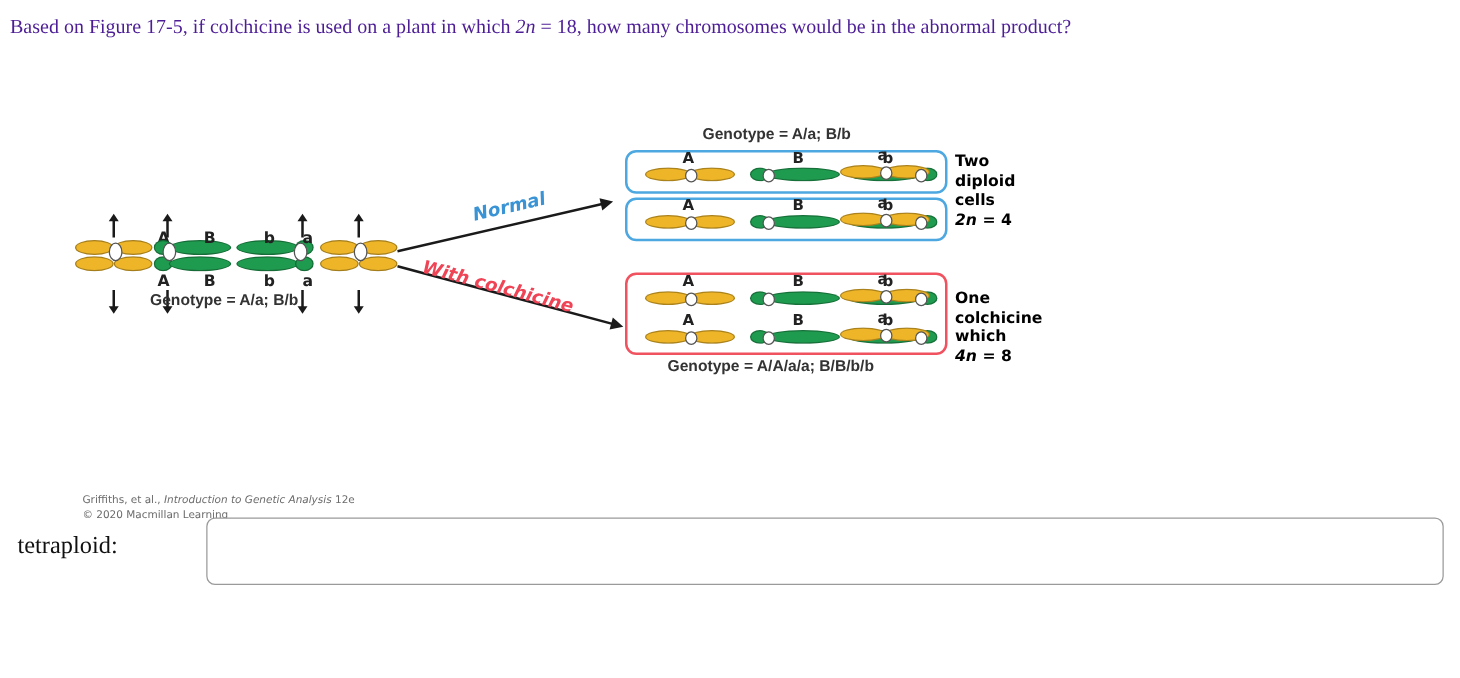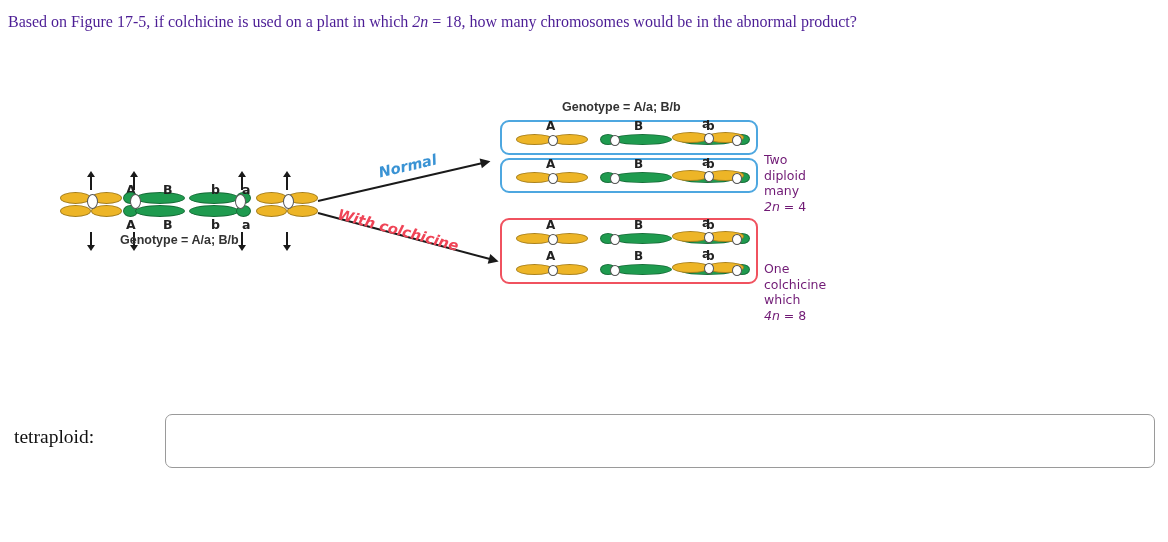--- a/index.html
+++ b/index.html
@@ -84,21 +84,21 @@
     position:absolute;top:1px;width:8px;height:9px;background:#fff;
     border:1.2px solid #555;border-radius:50%;z-index:4;
   }
   .chr .lbl{
     position:absolute;top:-15px;font-family:"DejaVu Sans","Liberation Sans",sans-serif;
     font-weight:bold;font-size:12px;color:#222;
   }
 
   .side-note{
     position:absolute;font-family:"DejaVu Sans","Liberation Sans",sans-serif;
-    font-weight:normal;font-size:12.5px;color:#701a75;line-height:15.5px;white-space:nowrap;margin-top:31px;
+    font-weight:bold;font-size:12.5px;color:#000000;line-height:15.5px;white-space:nowrap;
   }
   .geno-top{left:562px;top:12px;font-size:12.5px;}
   .geno-bot{left:534px;top:198px;font-size:12.5px;}
 
   .credit{
     position:absolute;left:66px;top:306px;width:320px;
     font-family:"DejaVu Sans","Liberation Sans",sans-serif;
     font-size:8.4px;line-height:11.5px;color:#6b6b6b;
   }
   .credit i{font-style:italic;}
@@ -251,21 +251,21 @@
   <div class="chr" style="left:672px;top:82px;width:72px;">
     <div class="seg" style="left:0;width:37px;background:#edb527;"></div>
     <div class="seg" style="left:35px;width:37px;background:#edb527;"></div>
     <div class="cdot" style="left:32px;"></div>
     <div class="lbl" style="left:30px;">a</div>
   </div>
 
   <div class="side-note" style="left:764px;top:33px;">
     <span>Two</span><br>
     <span>diploid</span><br>
-    <span>many</span><br>
+    <span>cells</span><br>
     <span class="ital">2n</span><span> = 4</span>
   </div>
 
   <div class="cellbox red" style="left:500px;top:130px;width:258px;height:66px;">
 
     <div class="chr" style="left:14px;top:13px;width:72px;">
       <div class="seg" style="left:0;width:37px;background:#edb527;"></div>
       <div class="seg" style="left:35px;width:37px;background:#edb527;"></div>
       <div class="cdot" style="left:32px;"></div>
       <div class="lbl" style="left:30px;">A</div>
@@ -315,19 +315,24 @@
     <div class="lbl" style="left:30px;">a</div>
   </div>
 
   <div class="side-note" style="left:764px;top:142px;">
     <span>One</span><br>
     <span>colchicine</span><br>
     <span>which</span><br>
     <span class="ital">4n</span><span> = 8</span>
   </div>
 
-
+  <div class="fig-label geno-bot">Genotype = A/A/a/a; B/B/b/b</div>
+
+  <div class="credit">
+    <span>Griffiths, et al., </span><i>Introduction to Genetic Analysis</i><span> 12e</span><br>
+    <span>© 2020 Macmillan Learning</span>
+  </div>
 </div>
 
 <div class="answer-row">
   <div class="answer-label">tetraploid:</div>
   <input class="answer-input" type="text" placeholder="" style="">
 </div>
 
 </body></html>

